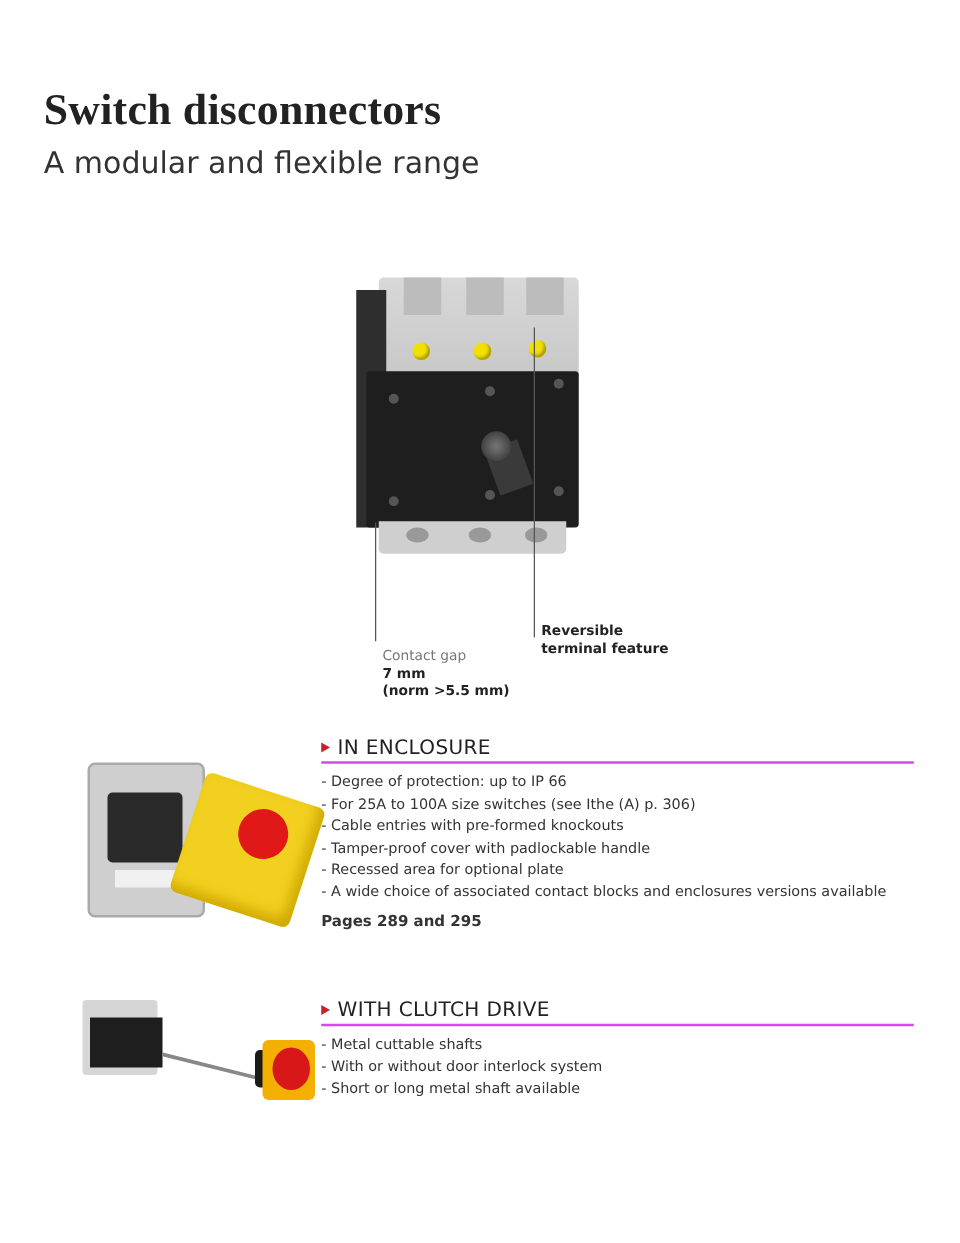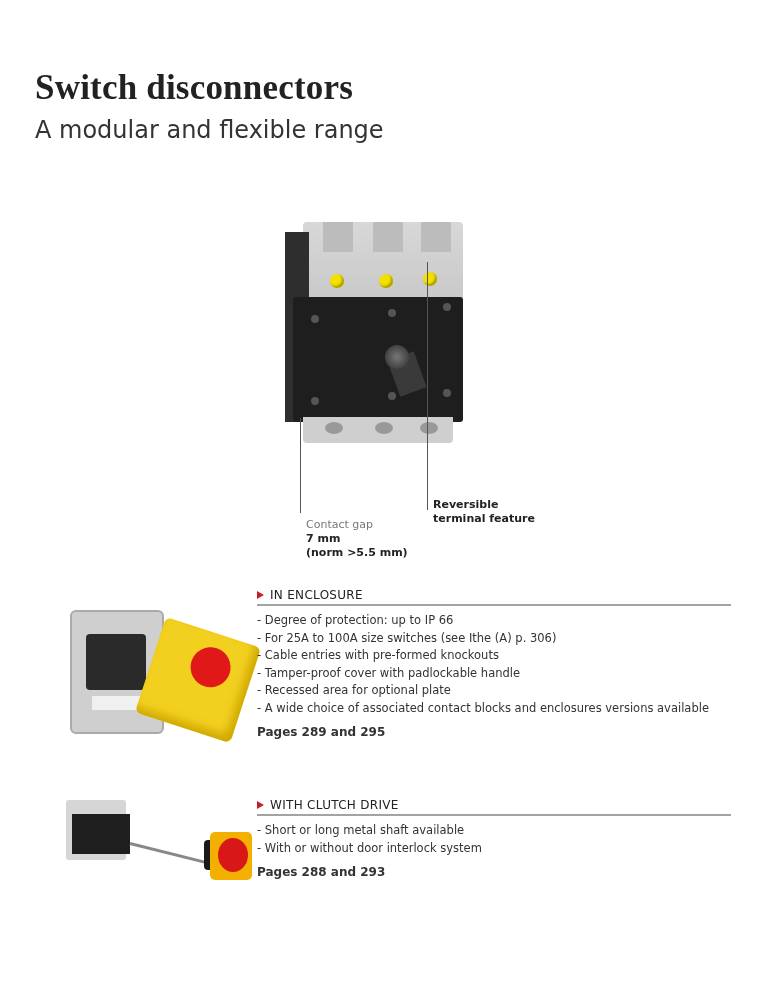--- a/index.html
+++ b/index.html
@@ -29,22 +29,22 @@
                background: #cfcfcf; border-radius: 0 0 4px 4px; }
   .mp-bscrew { position: absolute; top: 200px; width: 18px; height: 12px; border-radius: 50%; background: #999; }
 
   .leader { position: absolute; width: 1px; background: #555; }
   .callout { position: absolute; font-size: 11px; line-height: 14px; }
   .callout .light { color: #777; margin-top: 44px; }
   .callout .bold { font-weight: bold; color: #222; }
 
   
   .section { position: absolute; left: 257px; width: 474px; }
-  .sec-head { display: flex; align-items: center; font-size: 12px; color: #222;
-              letter-spacing: 0.3px; padding-bottom: 2px; border-bottom: 2px solid #a3a3a3; }
+  .sec-head { display: flex; align-items: center; font-size: 16px; color: #222;
+              letter-spacing: 0.3px; padding-bottom: 2px; border-bottom: 2px solid #d946ef; }
   .arrow { width: 0; height: 0; border-top: 4px solid transparent; border-bottom: 4px solid transparent;
            border-left: 7px solid #c8202a; margin-right: 6px; }
   .sec-list { list-style: none; margin: 6px 0 0 0; padding: 0; font-size: 11.5px; line-height: 17.5px; color: #333; }
   .sec-pages { font-size: 12px; font-weight: bold; color: #333; margin-top: 8px; }
 
   
   .enc-img { position: absolute; left: 60px; top: 600px; width: 190px; height: 140px; }
   .enc-box { position: absolute; left: 10px; top: 10px; width: 90px; height: 120px; background: #cfcfcf;
              border: 2px solid #aaa; border-radius: 6px; }
   .enc-inner { position: absolute; left: 14px; top: 22px; width: 60px; height: 56px; background: #2a2a2a; border-radius: 4px; }
@@ -145,19 +145,19 @@
     <div class="cd-red"></div>
   </div>
 </div>
 
 <div class="section" style="top:798px">
   <div class="sec-head">
     <span class="arrow"></span>
     <span>WITH CLUTCH DRIVE</span>
   </div>
   <ul class="sec-list">
+    <li>- Metal cuttable shafts</li>
+    <li>- With or without door interlock system</li>
     <li>- Short or long metal shaft available</li>
-    <li>- With or without door interlock system</li>
   </ul>
-  <div class="sec-pages">Pages 288 and 293</div>
 </div>
 
 <div class="pagenum">283</div>
 
 </body></html>

